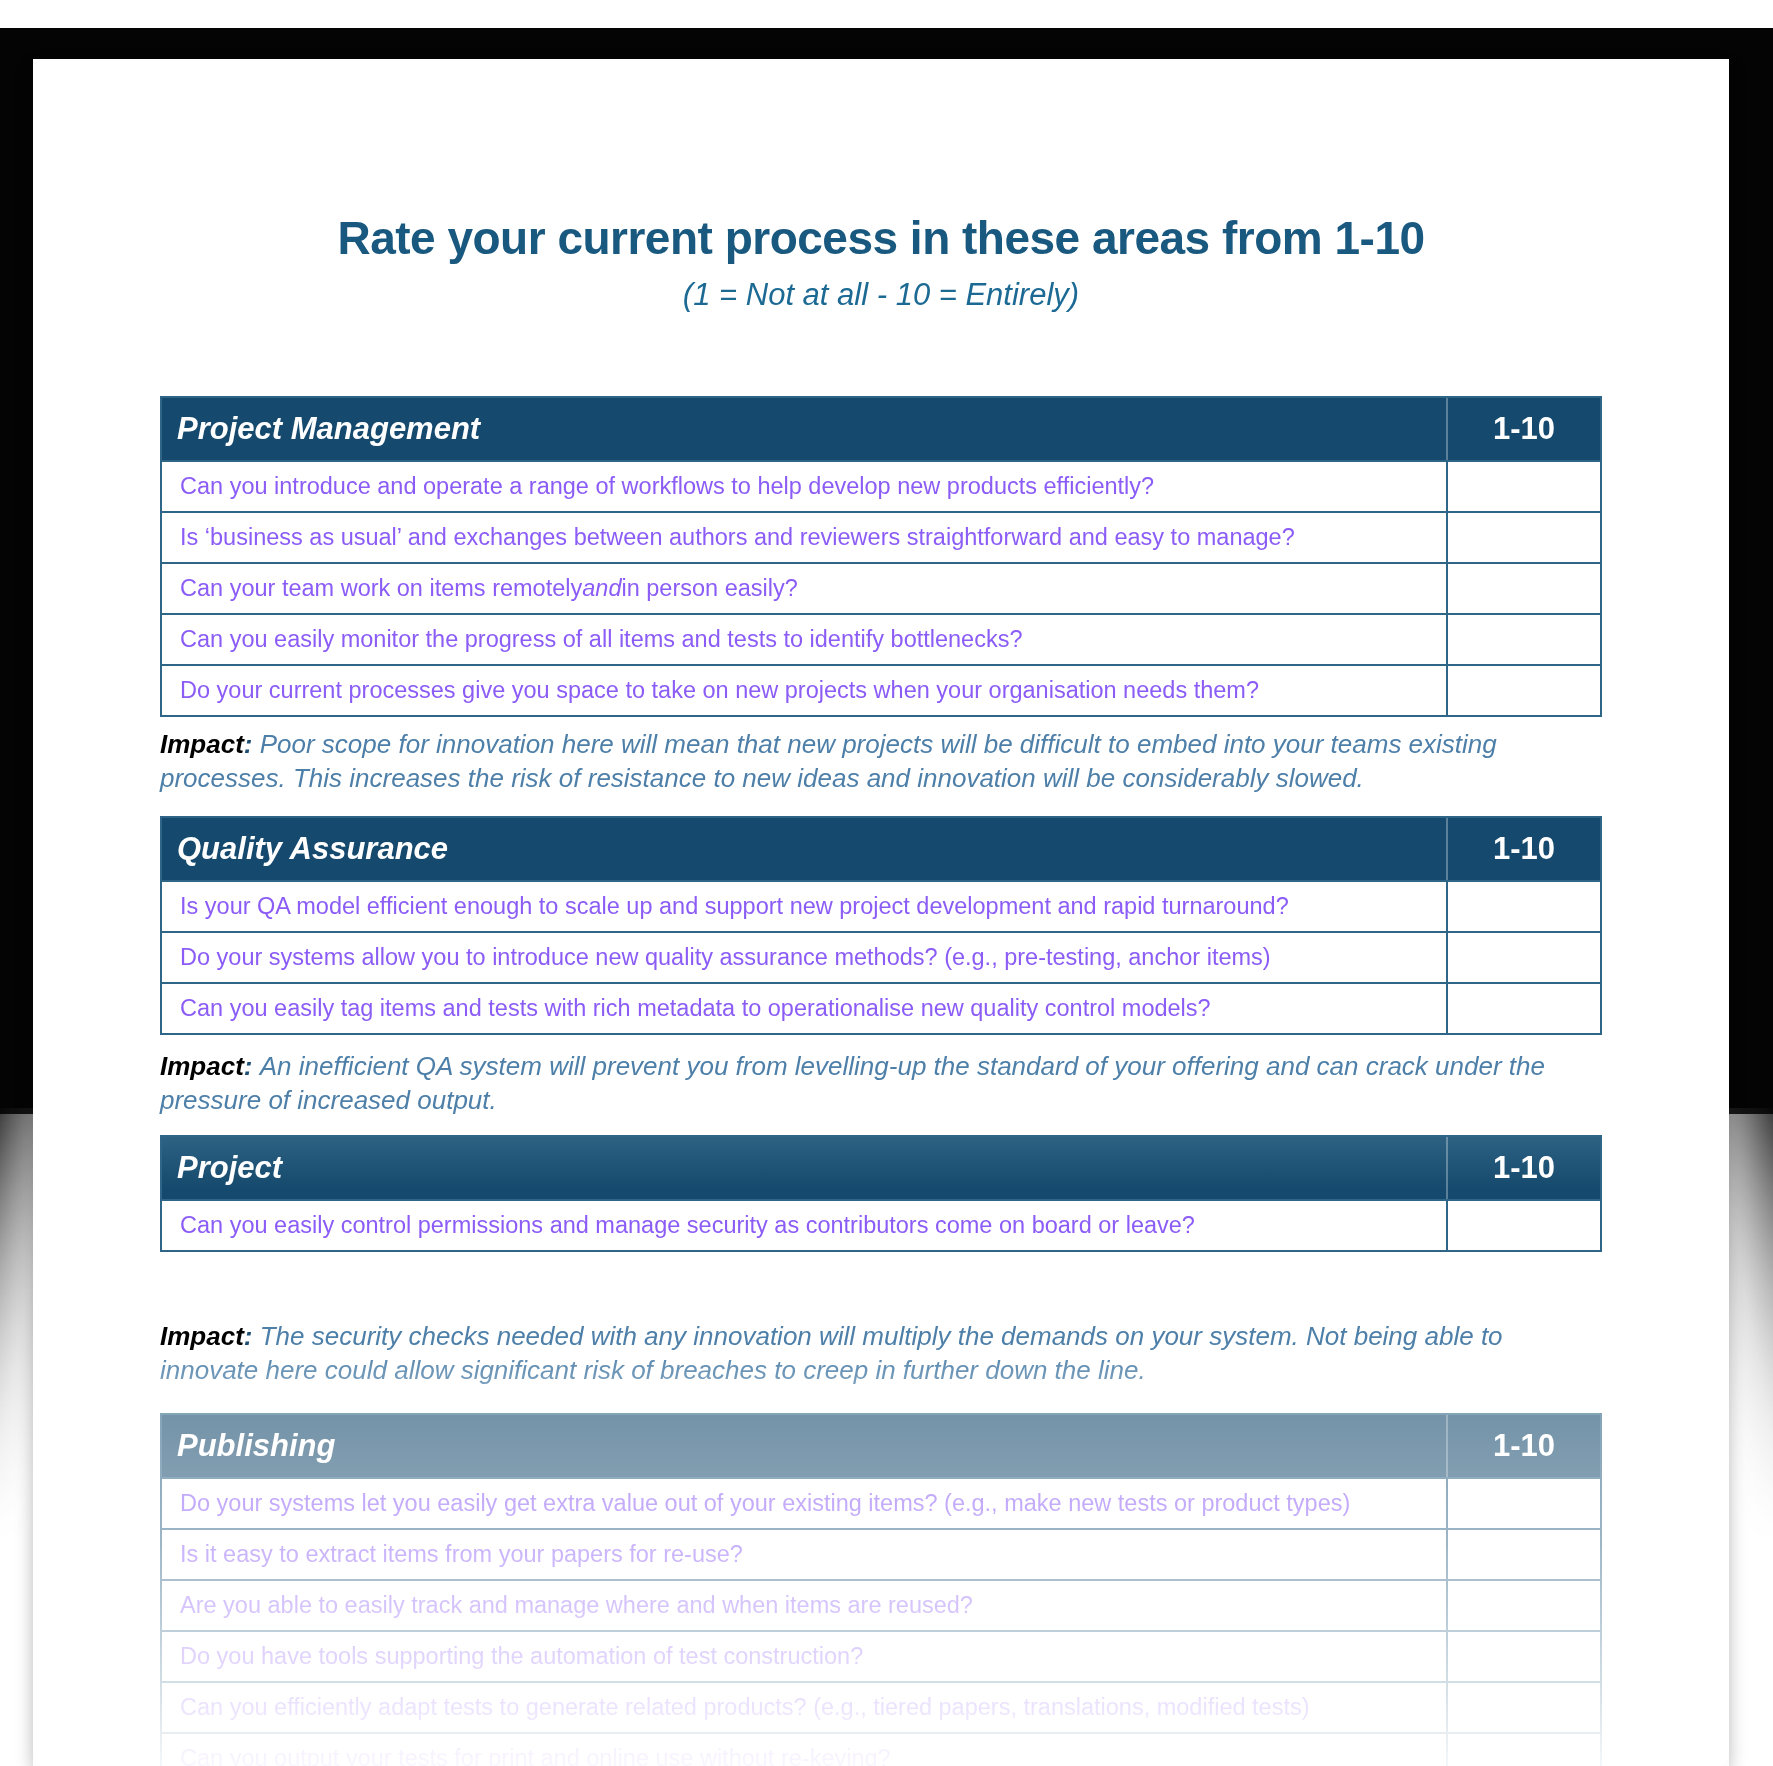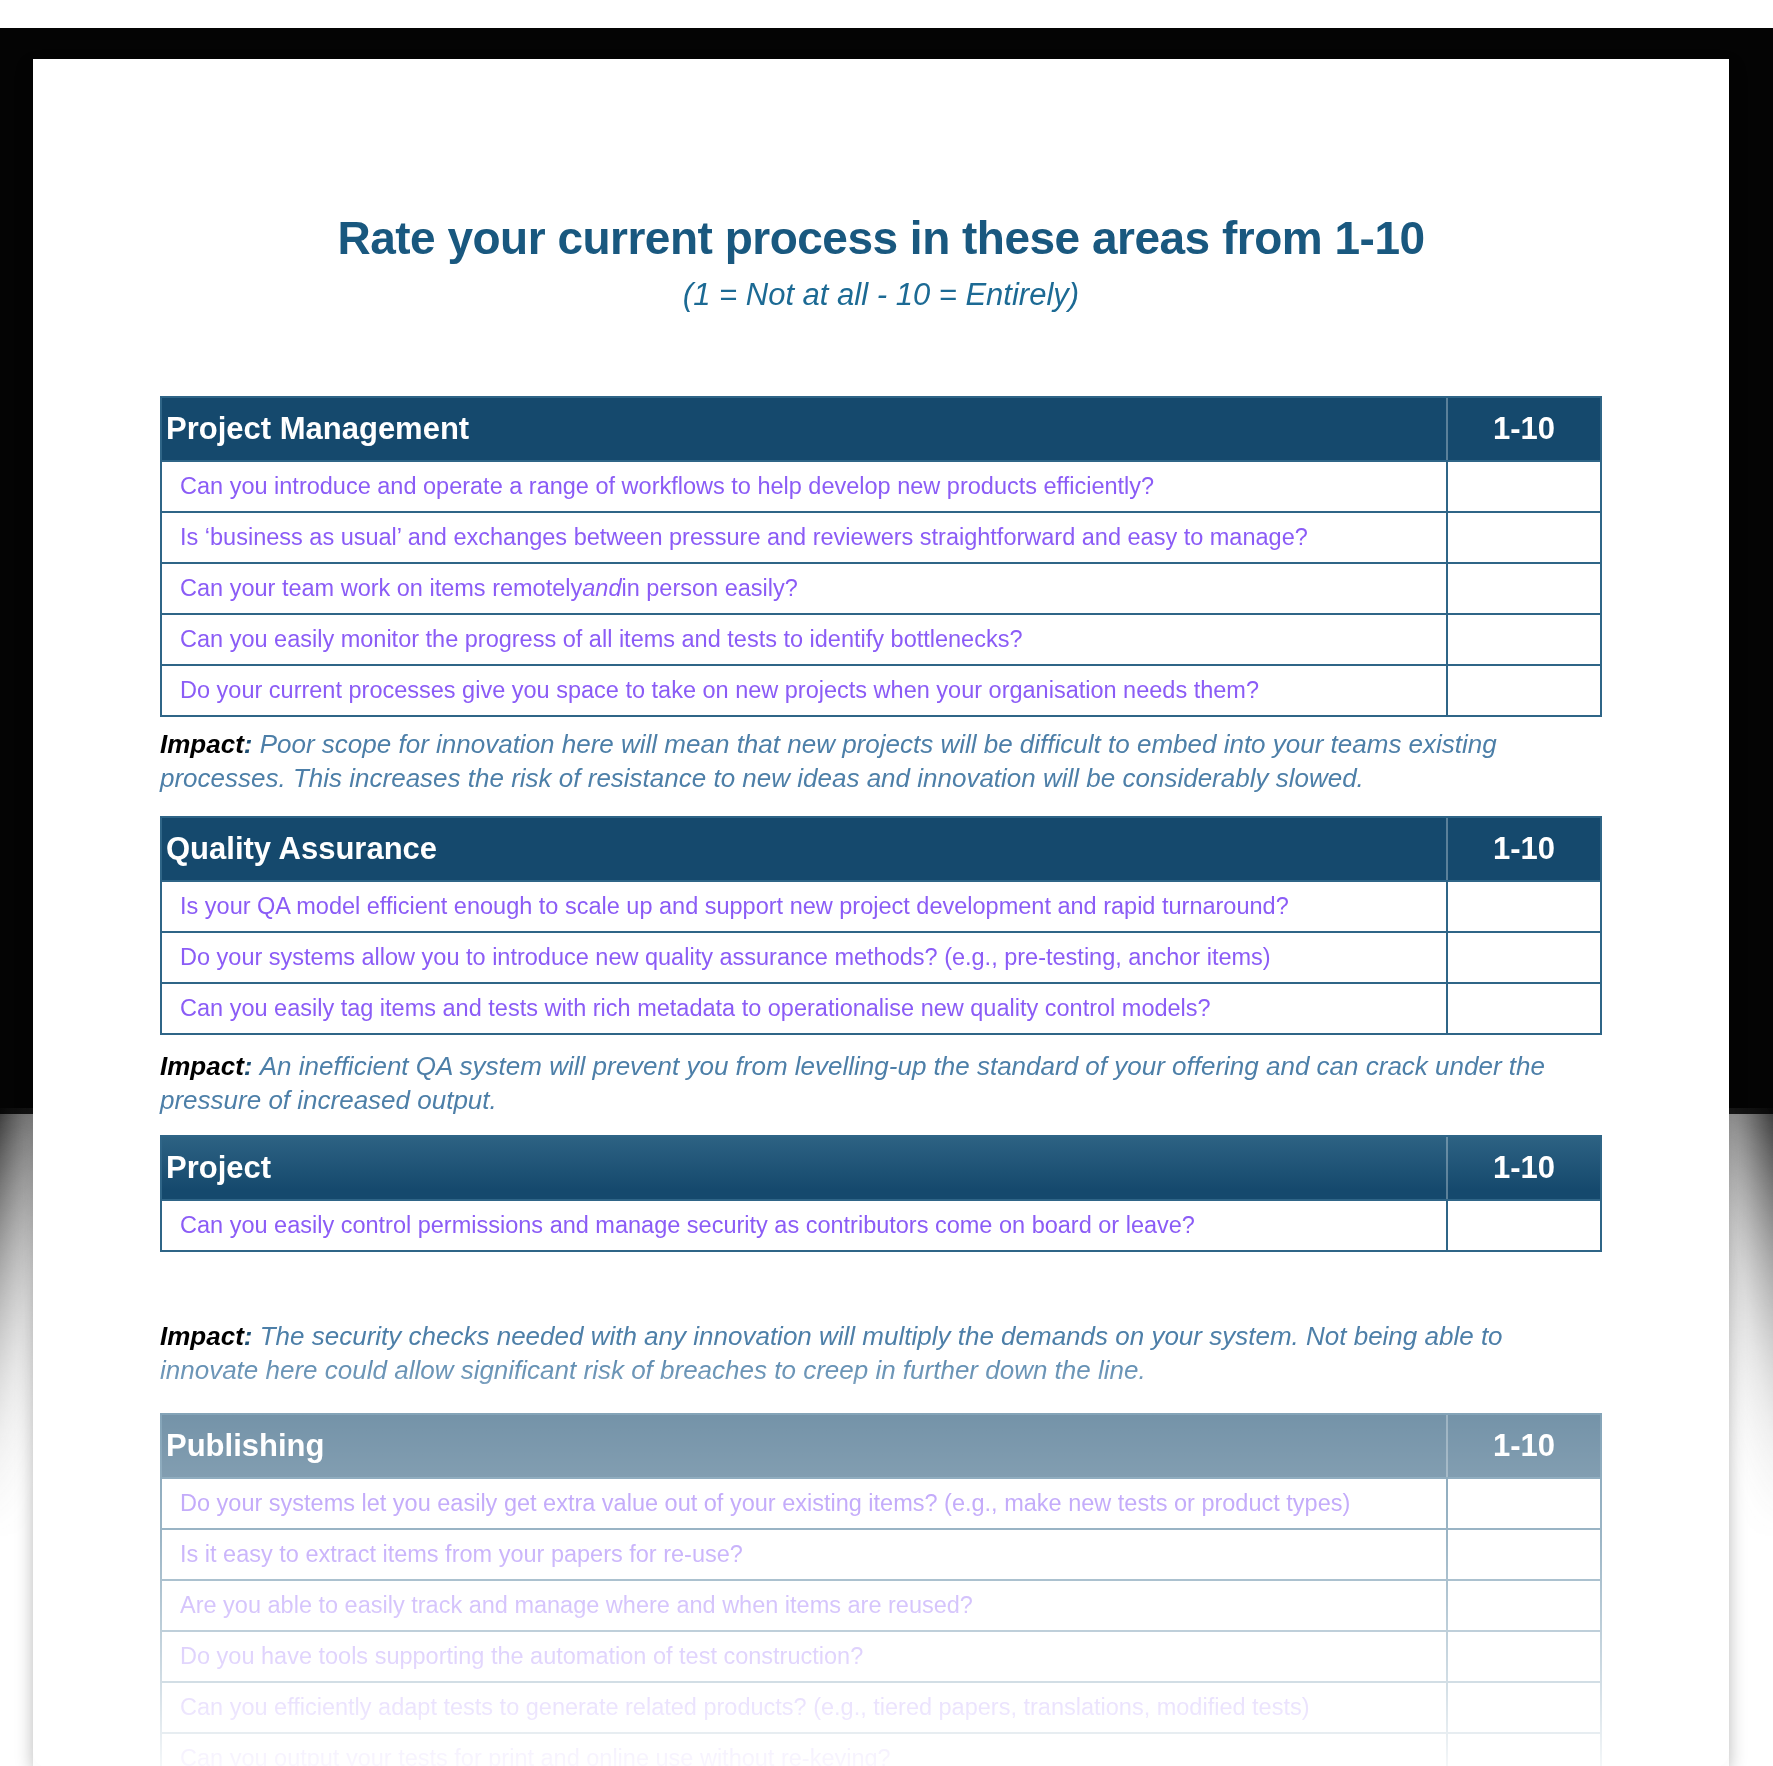--- a/index.html
+++ b/index.html
@@ -24,22 +24,22 @@
     background:#ffffff;border-radius:0 0 16px 16px;overflow:hidden;
     box-shadow:0 9px 18px rgba(0,0,0,.28);}
   .doc-title{position:absolute;left:0;top:152px;width:100%;text-align:center;
     font-size:46px;font-weight:700;letter-spacing:-.5px;color:#19587f;}
   .doc-subtitle{position:absolute;left:0;top:218px;width:100%;text-align:center;
     font-size:31px;font-style:italic;color:#1c6a94;}
   
   .sec-table{position:absolute;left:127px;width:1442px;border:2px solid #2f6587;box-sizing:border-box;}
   .sec-header{display:flex;height:62px;background:#15496d;color:#ffffff;}
   .sec-header.grad{background:linear-gradient(180deg,#2d6283 0%,#15496d 85%);}
-  .sec-header .h-title{flex:0 0 1286px;display:flex;align-items:center;padding-left:4px;
-    font-size:31px;font-weight:700;border-right:2px solid rgba(255,255,255,.3);box-sizing:border-box;}
+  .sec-header .h-title{flex:0 0 1286px;display:flex;align-items:center;padding-left:15px;
+    font-size:31px;font-weight:700;border-right:2px solid rgba(255,255,255,.3);box-sizing:border-box;font-style:italic;}
   .sec-header .h-score{flex:1;display:flex;align-items:center;justify-content:center;
     font-size:31px;font-weight:700;}
   .q-row{display:flex;height:49px;border-top:2px solid #2f6587;background:#ffffff;}
   .q-cell{flex:0 0 1286px;display:flex;align-items:center;padding-left:18px;
     font-size:23.5px;color:#8b5cf6;border-right:2px solid #2f6587;box-sizing:border-box;white-space:nowrap;}
   .q-cell em{font-style:italic;}
   .s-cell{flex:1;}
   
   .impact{position:absolute;left:127px;width:1412px;font-size:26px;font-style:italic;
     color:#4d7fa8;line-height:34px;}
@@ -76,21 +76,21 @@
             <div class="h-score">1-10</div>
           </div>
           <div class="q-row">
             <div class="q-cell">
               <span>Can you introduce and operate a range of workflows to help develop new products efficiently?</span>
             </div>
             <div class="s-cell"></div>
           </div>
           <div class="q-row">
             <div class="q-cell">
-              <span>Is ‘business as usual’ and exchanges between pressure and reviewers straightforward and easy to manage?</span>
+              <span>Is ‘business as usual’ and exchanges between authors and reviewers straightforward and easy to manage?</span>
             </div>
             <div class="s-cell"></div>
           </div>
           <div class="q-row">
             <div class="q-cell">
               <span>Can your team work on items remotely </span>
               <em>and</em>
               <span> in person easily?</span>
             </div>
             <div class="s-cell"></div>

